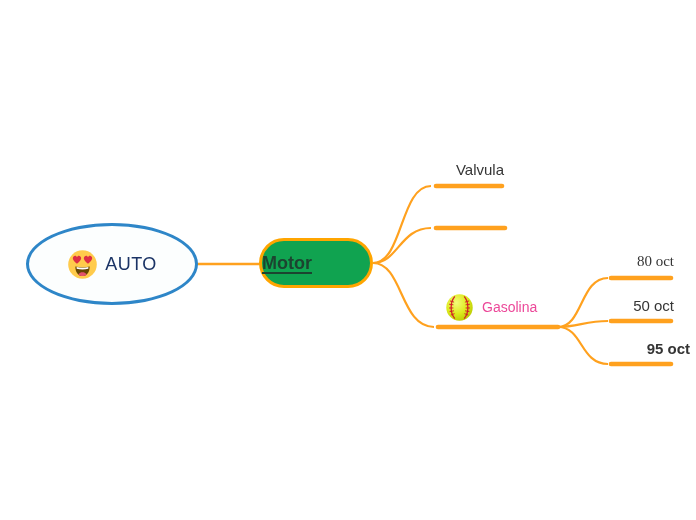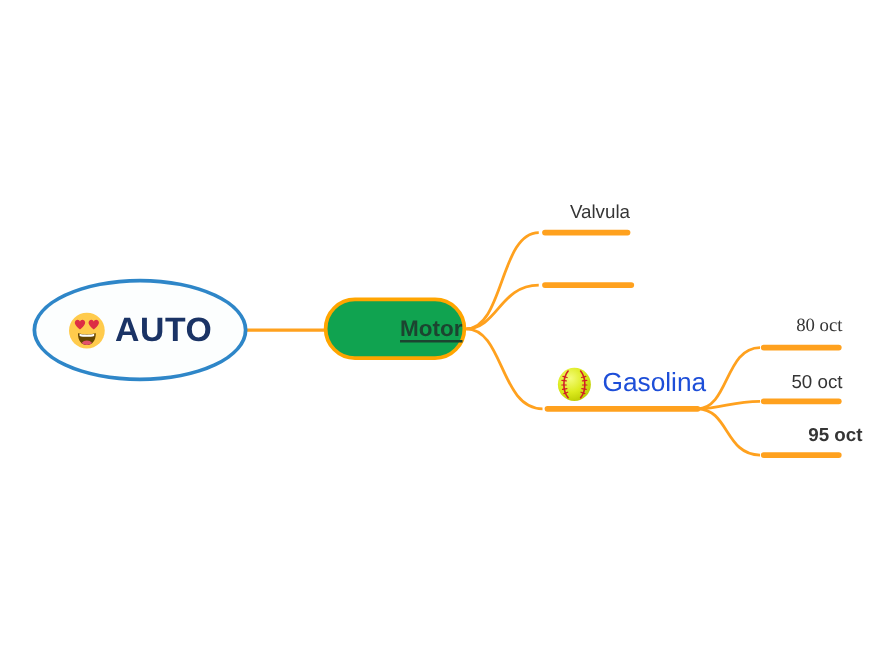--- a/index.html
+++ b/index.html
@@ -9,46 +9,46 @@
   }
   #wires{position:absolute;left:0;top:0;width:696px;height:520px;}
 
   .root-node{
     position:absolute;left:26px;top:223px;width:172px;height:82px;
     box-sizing:border-box;border:3px solid #2E86C8;border-radius:50%;
     background:#FCFEFE;display:flex;align-items:center;justify-content:center;gap:7px;
     cursor:pointer;
   }
   .root-node .node-label{
-    font-size:27px;font-weight:bold;color:#1A3365;letter-spacing:.5px;
+    font-size:18px;font-weight:normal;color:#1A3365;letter-spacing:.5px;
   }
   .central-node{
     position:absolute;left:259px;top:238px;width:114px;height:50px;
     box-sizing:border-box;border:3px solid #FFA500;border-radius:25px;
-    background:#10A350;display:flex;align-items:center;justify-content:flex-end;
+    background:#10A350;display:flex;align-items:center;justify-content:flex-start;
     cursor:pointer;
   }
   .central-node .node-label{
     font-size:18px;font-weight:bold;color:#1C4430;
     text-decoration:underline;text-decoration-thickness:2px;text-underline-offset:3px;
   }
   .topic-label{
     position:absolute;font-size:15px;color:#353535;text-align:right;cursor:pointer;
     line-height:19px;
   }
   .lbl-valvula{left:432px;top:160px;width:72px;}
   .lbl-cilindro{left:430px;top:203px;width:78px;}
   .lbl-80{left:606px;top:252px;width:68px;font-family:Liberation Serif, serif;}
   .lbl-90{left:606px;top:296px;width:68px;}
   .lbl-95{left:622px;top:339px;width:68px;font-weight:bold;}
   .gasolina-row{
     position:absolute;left:445px;top:292px;height:30px;
     display:flex;align-items:center;gap:8px;cursor:pointer;
   }
-  .gasolina-row .topic-text{font-size:21px;color:#1d4ed8;}
+  .gasolina-row .topic-text{font-size:14px;color:#ec4899;}
   .emoji-svg{display:block;}
 </style>
 </head>
 <body>
 
 <div id="canvas">
 
   <svg id="wires" viewBox="0 0 696 520" xmlns="http://www.w3.org/2000/svg">
 
     <line x1="197" y1="264" x2="260" y2="264" stroke="#FFA11E" stroke-width="2.6"></line>

